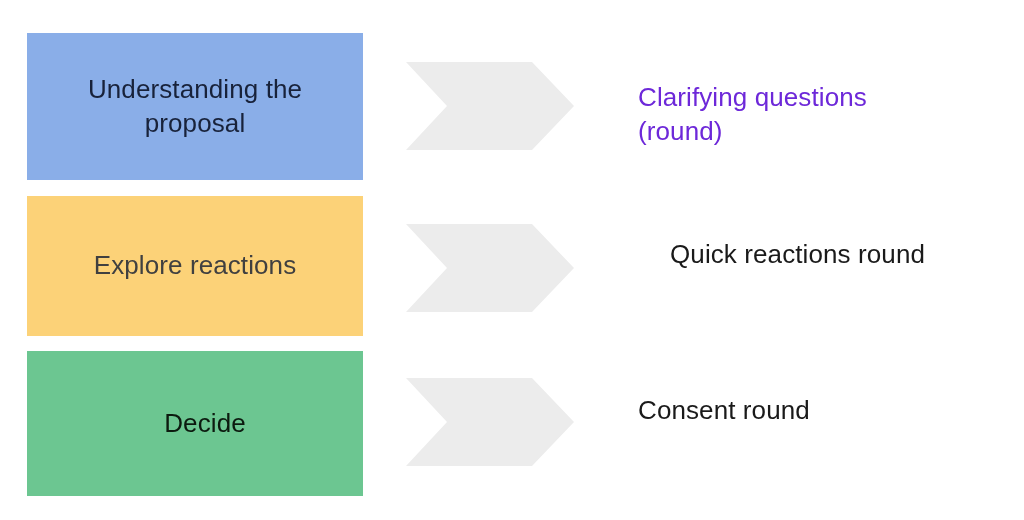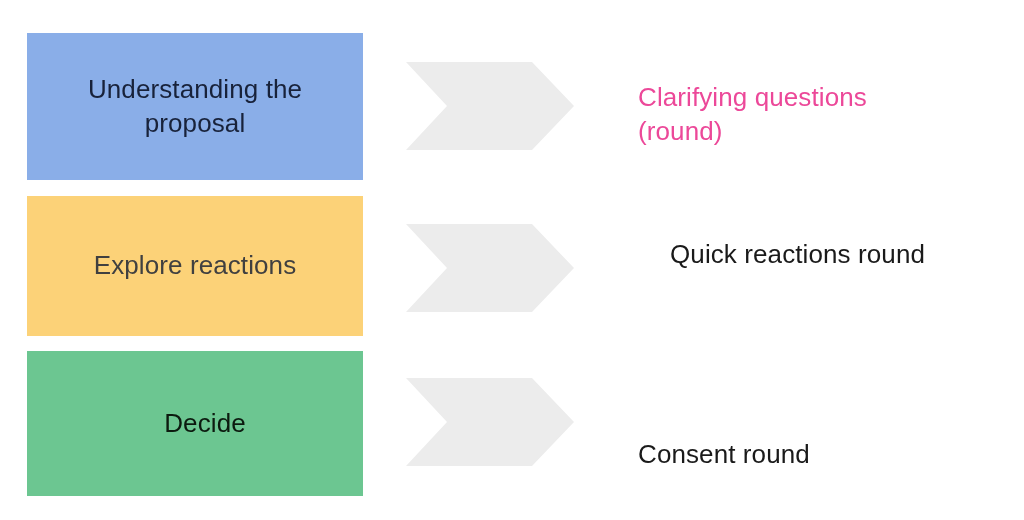--- a/index.html
+++ b/index.html
@@ -77,36 +77,36 @@
     color: #1A1A1A;
     font-size: 26px;
     line-height: 1.31;
     letter-spacing: 0.1px;
     font-weight: 400;
     text-align: left;
     white-space: pre-line;
   }
   .row-0 .stage-desc { top: 80px; }
   .row-1 .stage-desc { top: 237px; margin-left: 32px; }
-  .row-2 .stage-desc { top: 393px; margin-top: 44px; }
+  .row-2 .stage-desc { top: 393px; }
 </style>
 </head>
 <body>
 
 <div id="diagram" style="background: rgb(255, 255, 255);">
 
   <div class="stage-row row-0">
     <div class="stage-box" style="background: rgb(138, 174, 232);">
       <span class="stage-box-label" style="color: rgb(24, 34, 58);">Understanding the
 proposal</span>
     </div>
     <svg class="chevron" viewBox="0 0 168 88" preserveAspectRatio="none">
       <polygon points="0,0 126,0 168,44 126,88 0,88 41,44" fill="#ECECEC"></polygon>
     </svg>
-    <div class="stage-desc" style="color: #ec4899;">Clarifying questions
+    <div class="stage-desc" style="color: #6d28d9;">Clarifying questions
 (round)</div>
   </div>
 
   <div class="stage-row row-1">
     <div class="stage-box" style="background: rgb(252, 210, 120);">
       <span class="stage-box-label" style="color: #404040;">Explore reactions</span>
     </div>
     <svg class="chevron" viewBox="0 0 168 88" preserveAspectRatio="none">
       <polygon points="0,0 126,0 168,44 126,88 0,88 41,44" fill="#ECECEC"></polygon>
     </svg>

